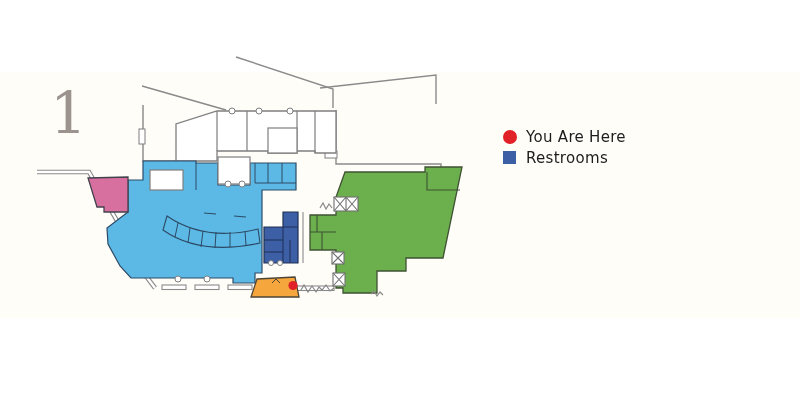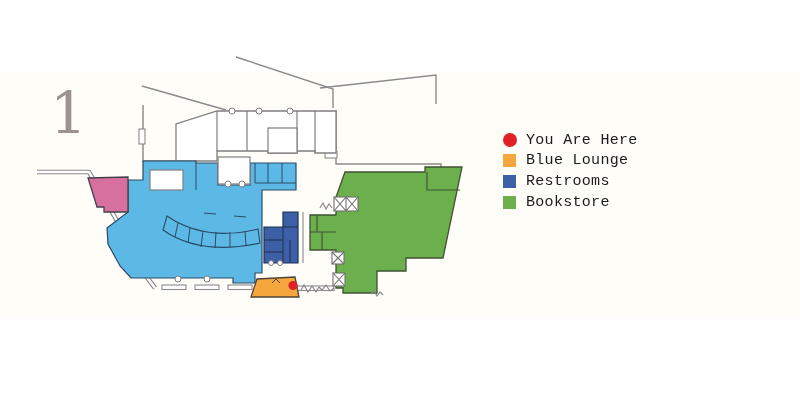--- a/index.html
+++ b/index.html
@@ -4,21 +4,21 @@
 <style>
   html,body{margin:0;padding:0;}
   body{width:800px;height:400px;position:relative;background:#ffffff;overflow:hidden;
        font-family:"DejaVu Sans","Liberation Sans",sans-serif;}
   .stage{position:absolute;inset:0;width:800px;height:400px;}
   .tint-band{position:absolute;left:0;top:72px;width:800px;height:246px;background:#fffdf8;}
   .map-svg{position:absolute;left:0;top:0;}
   .floor-number{position:absolute;left:50px;top:84px;font-family:"DejaVu Serif","Liberation Serif",serif;
        font-size:58px;line-height:1;color:#9c938e;}
   .legend{position:absolute;left:503px;top:130px;}
-  .legend-row{display:flex;align-items:center;height:20.6px;font-family:Liberation Mono, monospace;}
+  .legend-row{display:flex;align-items:flex-start;height:20.6px;}
   .swatch{width:13px;height:13px;margin-right:10px;flex:0 0 13px;}
   .swatch.dot{border-radius:50%;width:14px;height:14px;flex-basis:14px;margin-right:9px;}
   .legend-label{font-size:15px;letter-spacing:.3px;color:#1c1c1c;line-height:1;}
 </style>
 </head>
 <body>
 
 <div class="stage">
   <div class="tint-band"></div>
 
@@ -109,25 +109,17 @@
 
     <circle cx="293" cy="285.5" r="4.6" fill="#e02128"></circle>
   </svg>
 
   <div class="legend">
     <div class="legend-row">
       <span class="swatch dot" style="background-color: rgb(224, 33, 40);"></span>
       <span class="legend-label">You Are Here</span>
     </div>
     <div class="legend-row">
-      <span class="swatch" style="background-color: rgb(245, 166, 60);"></span>
-      <span class="legend-label">Blue Lounge</span>
-    </div>
-    <div class="legend-row">
       <span class="swatch" style="background-color: rgb(60, 95, 165);"></span>
       <span class="legend-label">Restrooms</span>
-    </div>
-    <div class="legend-row">
-      <span class="swatch" style="background-color: rgb(107, 176, 76);"></span>
-      <span class="legend-label">Bookstore</span>
     </div>
   </div>
 </div>
 
 </body></html>

